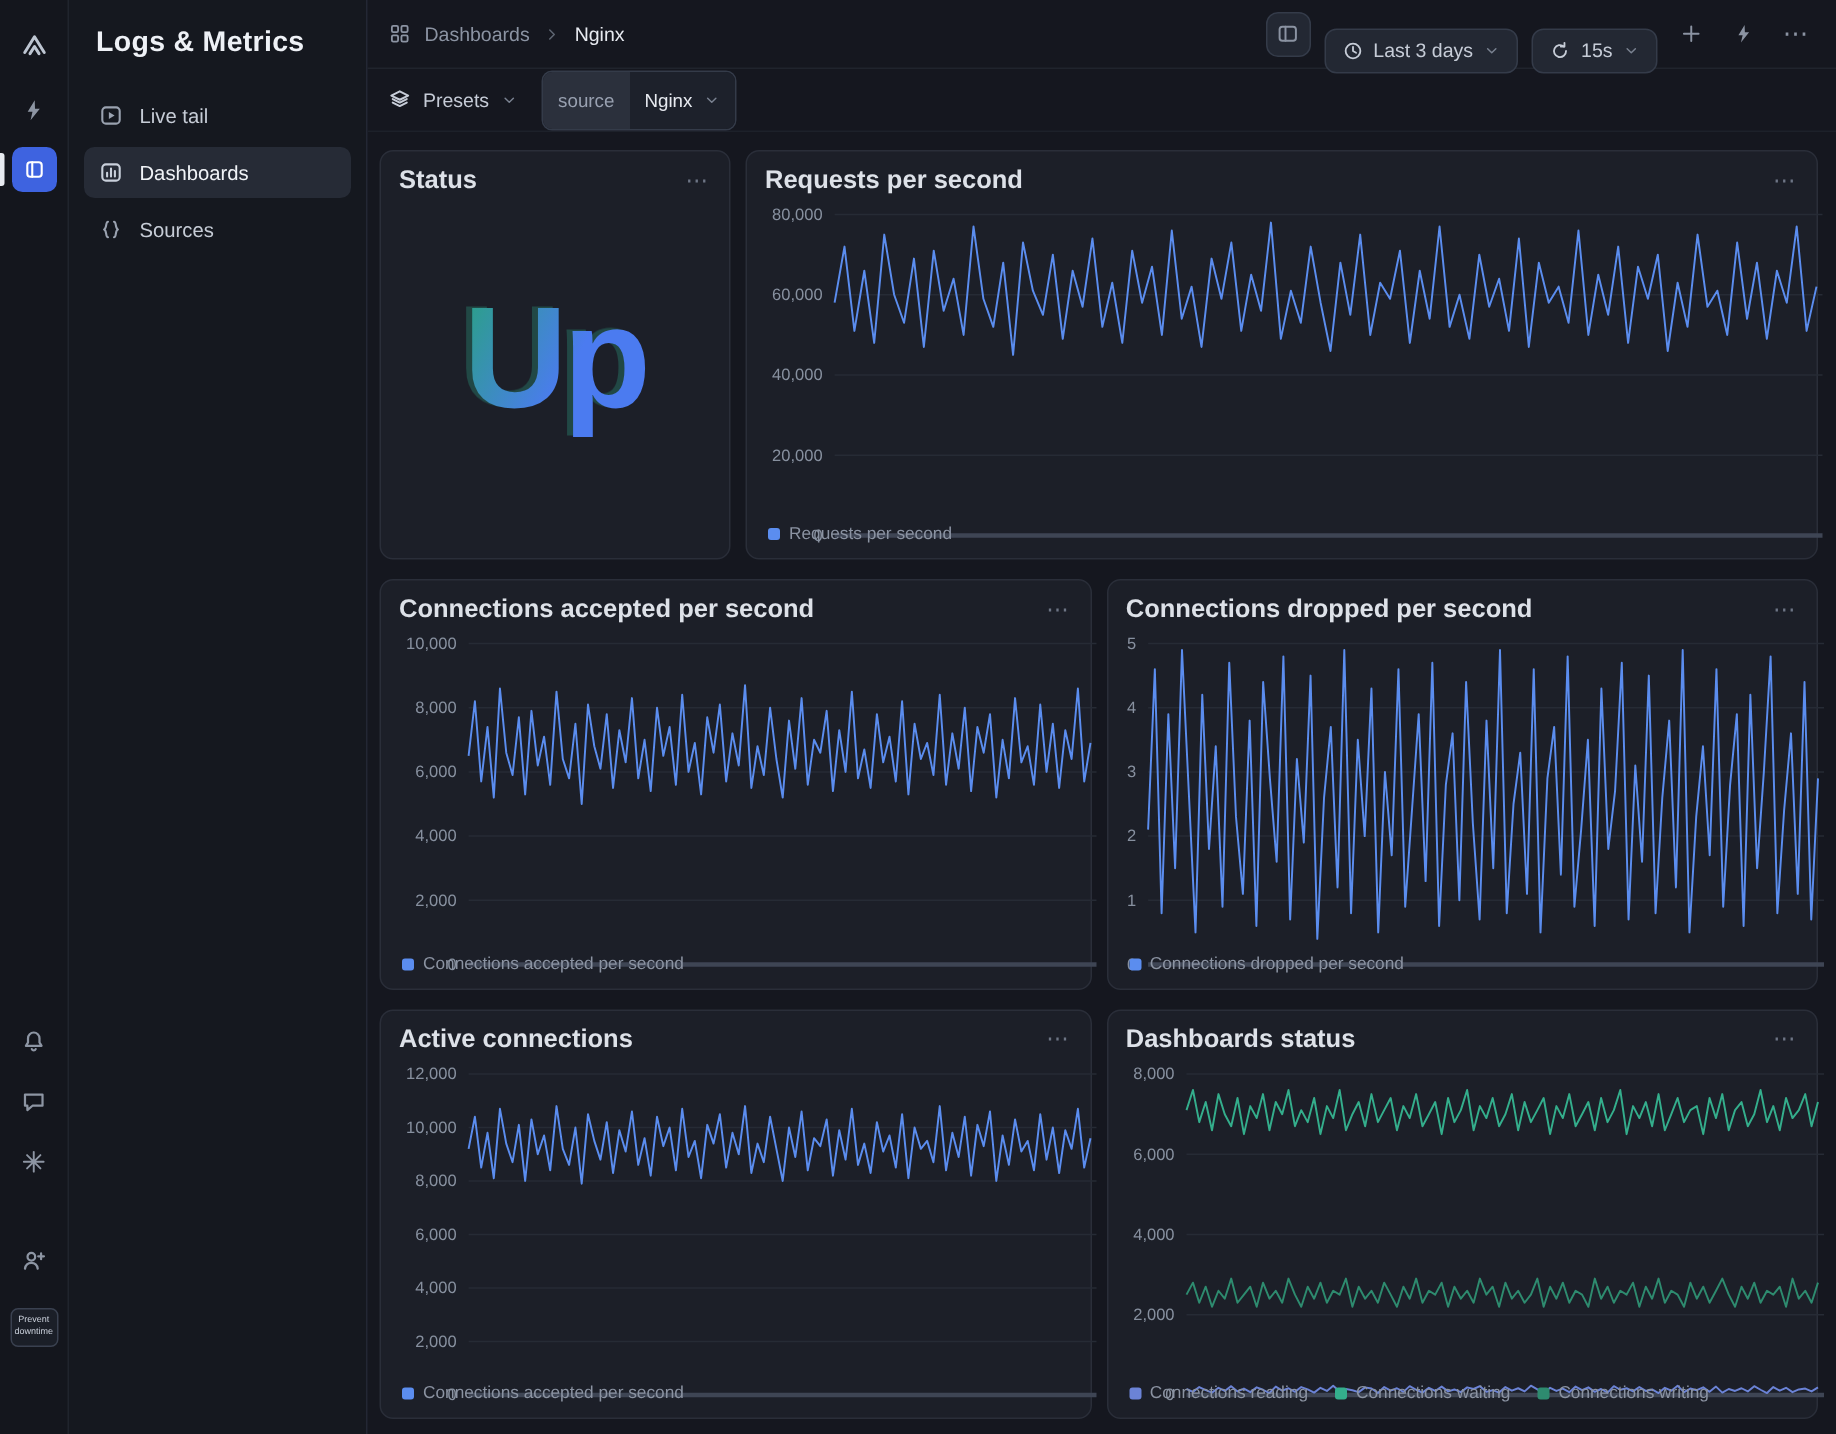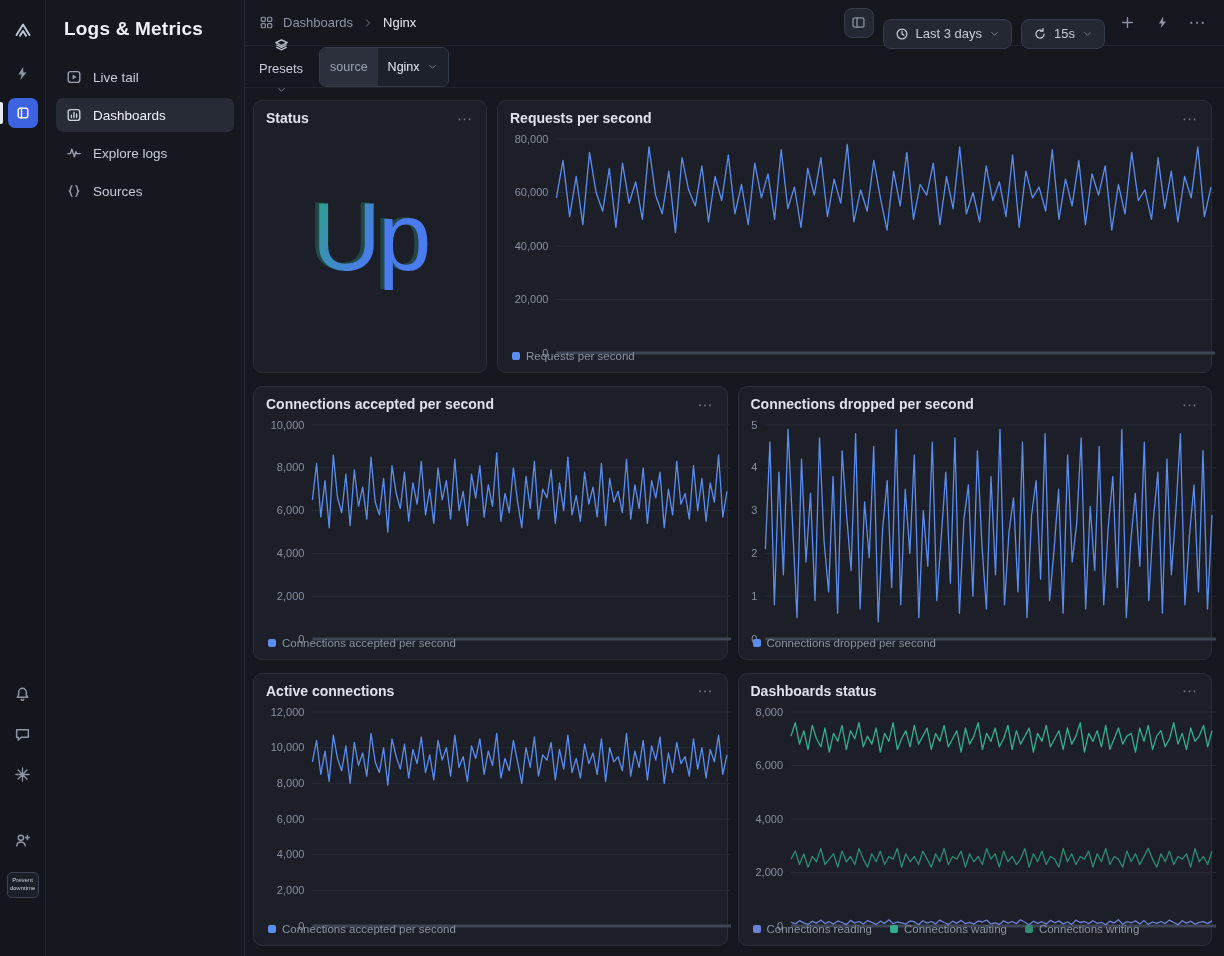--- a/index.html
+++ b/index.html
@@ -65,49 +65,49 @@
   .pill .chev { color:#7a8291; display:flex; }
   .icon-btn {
     background:none; border:none; color:#8b93a2; width:26px; height:26px;
     display:flex; align-items:center; justify-content:center; cursor:pointer; font-size:17px; padding:0;
   }
   .icon-btn.boxed { background:#232833; border:1px solid #343b49; border-radius:8px; width:30px; height:30px; }
   
   .toolbar { height:42px; flex:0 0 42px; display:flex; align-items:center; gap:16px; padding:0 14px; border-bottom:1px solid #1d212a; }
   .ghost {
     display:flex; align-items:center; gap:8px; background:none; border:none;
-    color:#c6ccd7; font-size:13px; cursor:pointer; font-family:inherit; padding:0;flex-direction:column;
+    color:#c6ccd7; font-size:13px; cursor:pointer; font-family:inherit; padding:0;
   }
   .ghost .chev, .seg-right .chev { color:#7a8291; display:flex; }
   .segment { display:flex; align-items:stretch; height:40px; border:1px solid #343b49; border-radius:7px; overflow:hidden; font-size:12.5px; }
   .seg-left { display:flex; align-items:center; padding:0 10px; background:#2b303c; color:#99a1b1; }
   .seg-right {
     display:flex; align-items:center; gap:7px; padding:0 10px; background:#1d212b; color:#e7eaf0;
     border:none; cursor:pointer; font-family:inherit; font-size:12.5px;
   }
   
   .content { flex:1; display:flex; flex-direction:column; gap:13px; padding:12px 12px 10px 8px; min-height:0; }
   .row { flex:1; display:flex; gap:10px; min-height:0; }
   .panel {
     background:#1c1f28; border:1px solid #2a2e39; border-radius:9px;
     display:flex; flex-direction:column; min-width:0; min-height:0; flex:1;
   }
   .panel.status { flex:0 0 234px; }
   .panel-head { display:flex; align-items:center; justify-content:space-between; padding:9px 12px 2px; }
-  .panel-head h3 { margin:0; font-size:14px; font-weight:600; color:#dde1e8; }
+  .panel-head h3 { margin:0; font-size:17px; font-weight:600; color:#dde1e8; }
   .dots { background:none; border:none; color:#6d7585; font-size:15px; cursor:pointer; padding:0 2px; line-height:1; font-family:inherit; }
   .chart { flex:1; min-height:0; padding:2px 8px 0 6px; }
   .chart svg { display:block; }
   .chart text { fill:#87909f; font-size:11px; font-family:"Liberation Sans", sans-serif; }
   .panel-legend { display:flex; gap:18px; padding:3px 14px 10px; flex-wrap:wrap; }
   .lg { display:flex; align-items:center; gap:6px; font-size:11.5px; color:#8b93a2; cursor:pointer; }
   .lg i { width:8px; height:8px; border-radius:2px; display:inline-block; }
   .status-wrap { flex:1; display:flex; align-items:center; justify-content:center; }
   .status-big {
-    font-size:96px; font-weight:400; letter-spacing:-3px; color:#4b7bf0; margin-top:-26px;
+    font-size:96px; font-weight:700; letter-spacing:-3px; color:#4b7bf0; margin-top:-26px;
     filter:drop-shadow(-4px -1px 0 rgba(46,170,140,.30));
   }
   @supports ((-webkit-background-clip:text) or (background-clip:text)) {
     .status-big {
       background:linear-gradient(118deg,#2aa184 4%,#4b7bf0 58%);
       -webkit-background-clip:text; background-clip:text; color:transparent;
     }
   }
   svg.ic { stroke:currentColor; fill:none; stroke-width:1.4; stroke-linecap:round; stroke-linejoin:round; }
 </style>
@@ -172,26 +172,20 @@
   </div>
 
   <div class="side-item selected">
     <svg class="ic" width="16" height="16" viewBox="0 0 16 16">
       <rect x="2.2" y="2.6" width="11.6" height="10.8" rx="2.4"></rect>
       <path d="M5.4 10.6V8.2M8 10.6V5.4M10.6 10.6V7"></path>
     </svg>
     <span>Dashboards</span>
   </div>
 
-  <div class="side-item">
-    <svg class="ic" width="16" height="16" viewBox="0 0 16 16">
-      <path d="M1.8 8.6h2.6l1.4-4.4 2.6 7.6 1.5-5.1.9 1.9h3.4"></path>
-    </svg>
-    <span>Explore logs</span>
-  </div>
 
 
   <div class="side-item">
     <svg class="ic" width="16" height="16" viewBox="0 0 16 16">
       <path d="M6 2.8C4.2 2.8 5.4 7.4 3.4 8c2 .6.8 5.2 2.6 5.2"></path>
       <path d="M10 2.8c1.8 0 .6 4.6 2.6 5.2-2 .6-.8 5.2-2.6 5.2"></path>
     </svg>
     <span>Sources</span>
   </div>
 </nav>

